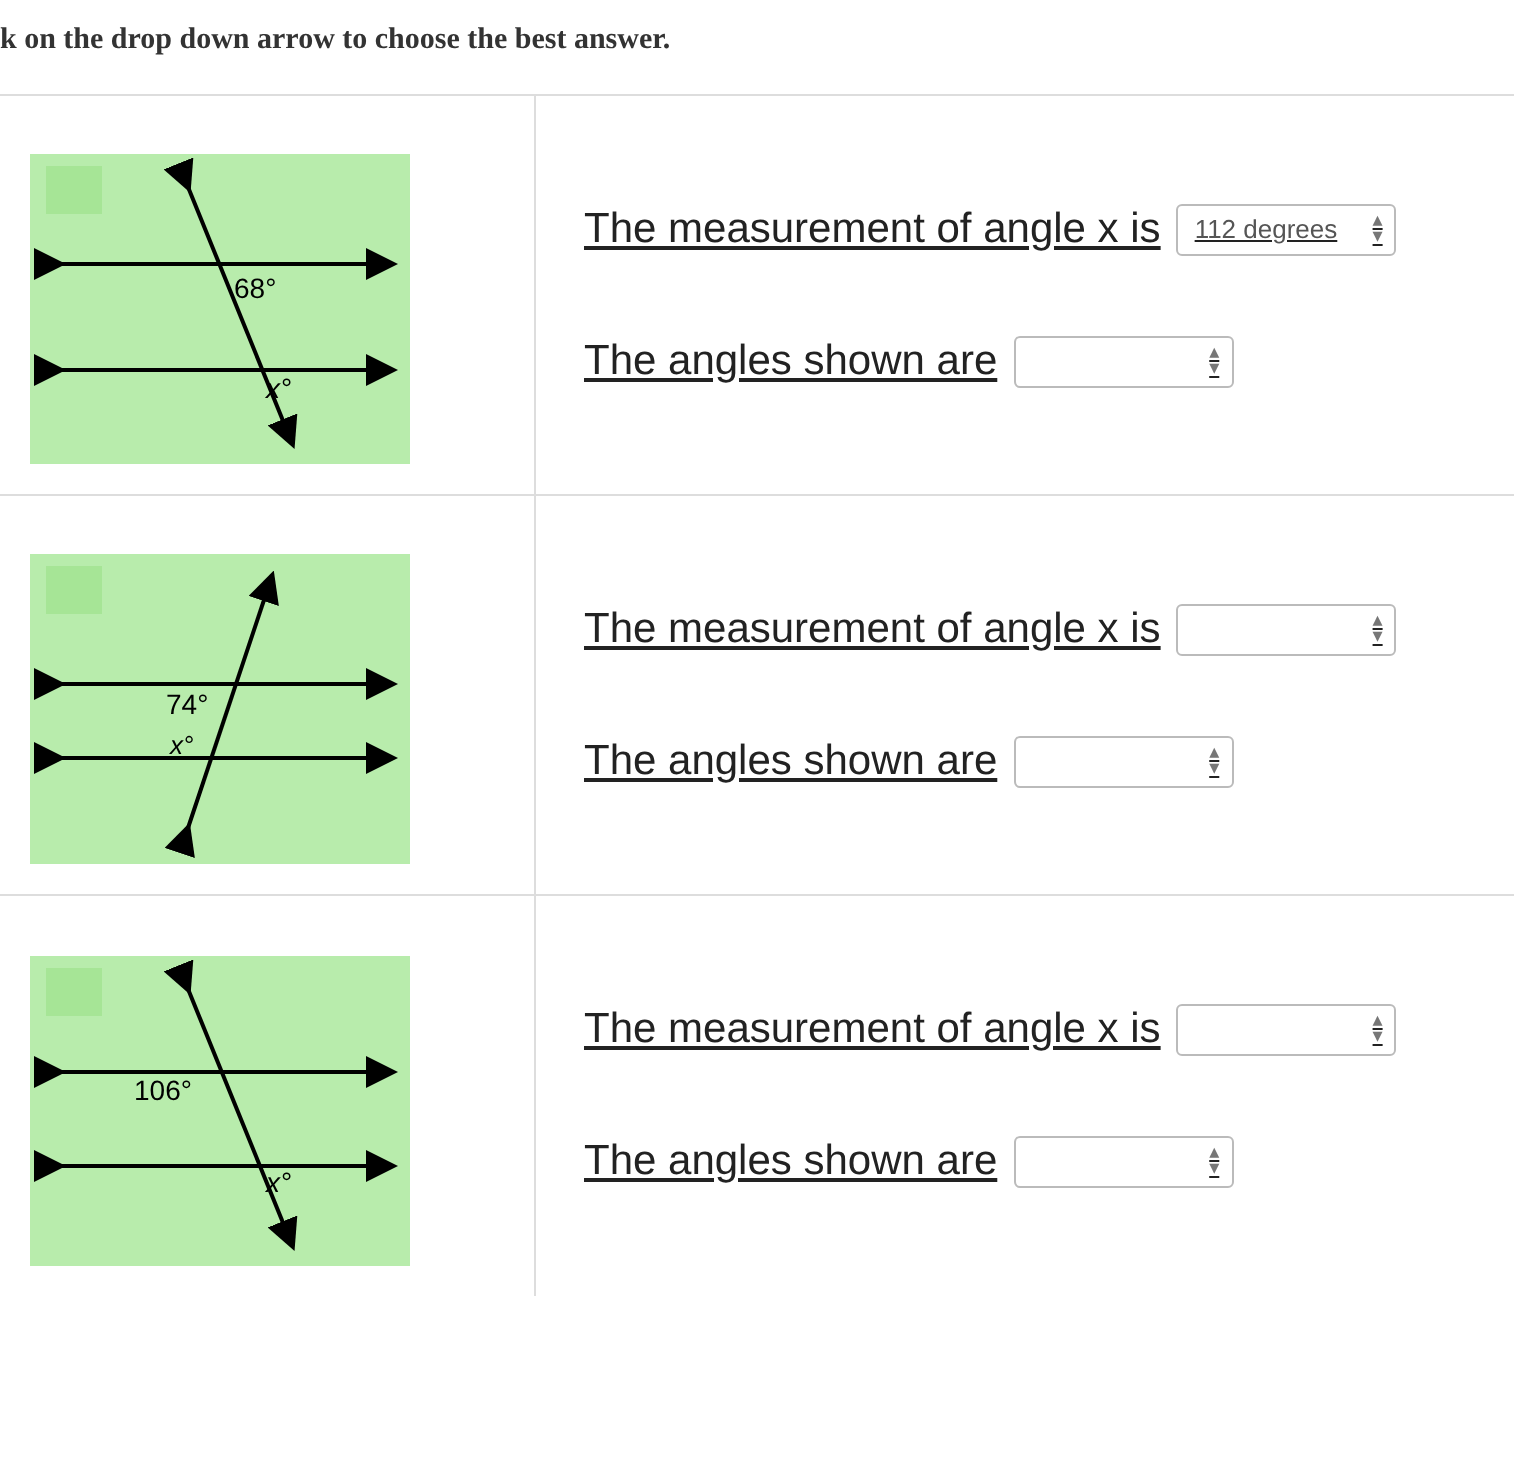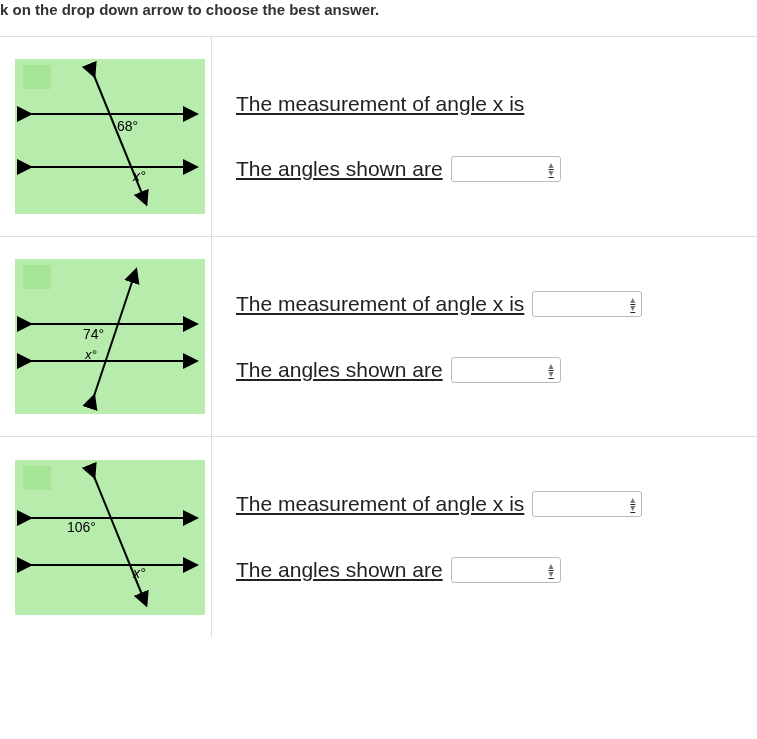--- a/index.html
+++ b/index.html
@@ -6,39 +6,40 @@
   body {
     margin: 0;
     padding: 0;
     font-family: Arial, Helvetica, sans-serif;
     background: #fff;
     color: #000;
     font-size: 16px;
   }
   .instruction {
     font-weight: bold;
-    padding: 1px 0 18px 0;
+    padding: 12px 0 18px 0;
     color: #333;
     font-size: 15px;
+    font-family: Liberation Serif, serif;
   }
   .grid {
     border-top: 1px solid #ddd;
   }
   .row {
     display: flex;
     border-bottom: 1px solid #ddd;
     min-height: 200px;
   }
   .row.last { border-bottom: none; }
   .cell-left {
-    width: 212px;
+    width: 268px;
     padding: 15px 15px 15px 15px;
     border-right: 1px solid #ddd;
     display: flex;
-    align-items: center;
+    align-items: flex-end;
     justify-content: flex-start;
   }
   .cell-right {
     flex: 1;
     padding: 22px 24px;
     display: flex;
     flex-direction: column;
     justify-content: center;
     gap: 40px;
     font-size: 21px;
@@ -108,20 +109,24 @@
           <line x1="78" y1="14" x2="130" y2="142" stroke="#000" stroke-width="2" marker-start="url(#ah1)" marker-end="url(#ah1)"></line>
 
           <text x="102" y="72" font-size="14" fill="#000">68°</text>
           <text x="118" y="122" font-size="14" fill="#000" font-style="italic">x°</text>
         </svg>
       </div>
     </div>
     <div class="cell-right">
       <div class="qline">
         <span>The measurement of angle x is</span>
+        <span class="dropdown">
+          <span class="dd-val">112 degrees</span>
+          <span class="dd-arrows"></span>
+        </span>
       </div>
       <div class="qline">
         <span>The angles shown are</span>
         <span class="dropdown empty">
           <span class="dd-val"></span>
           <span class="dd-arrows"></span>
         </span>
       </div>
     </div>
   </div>

